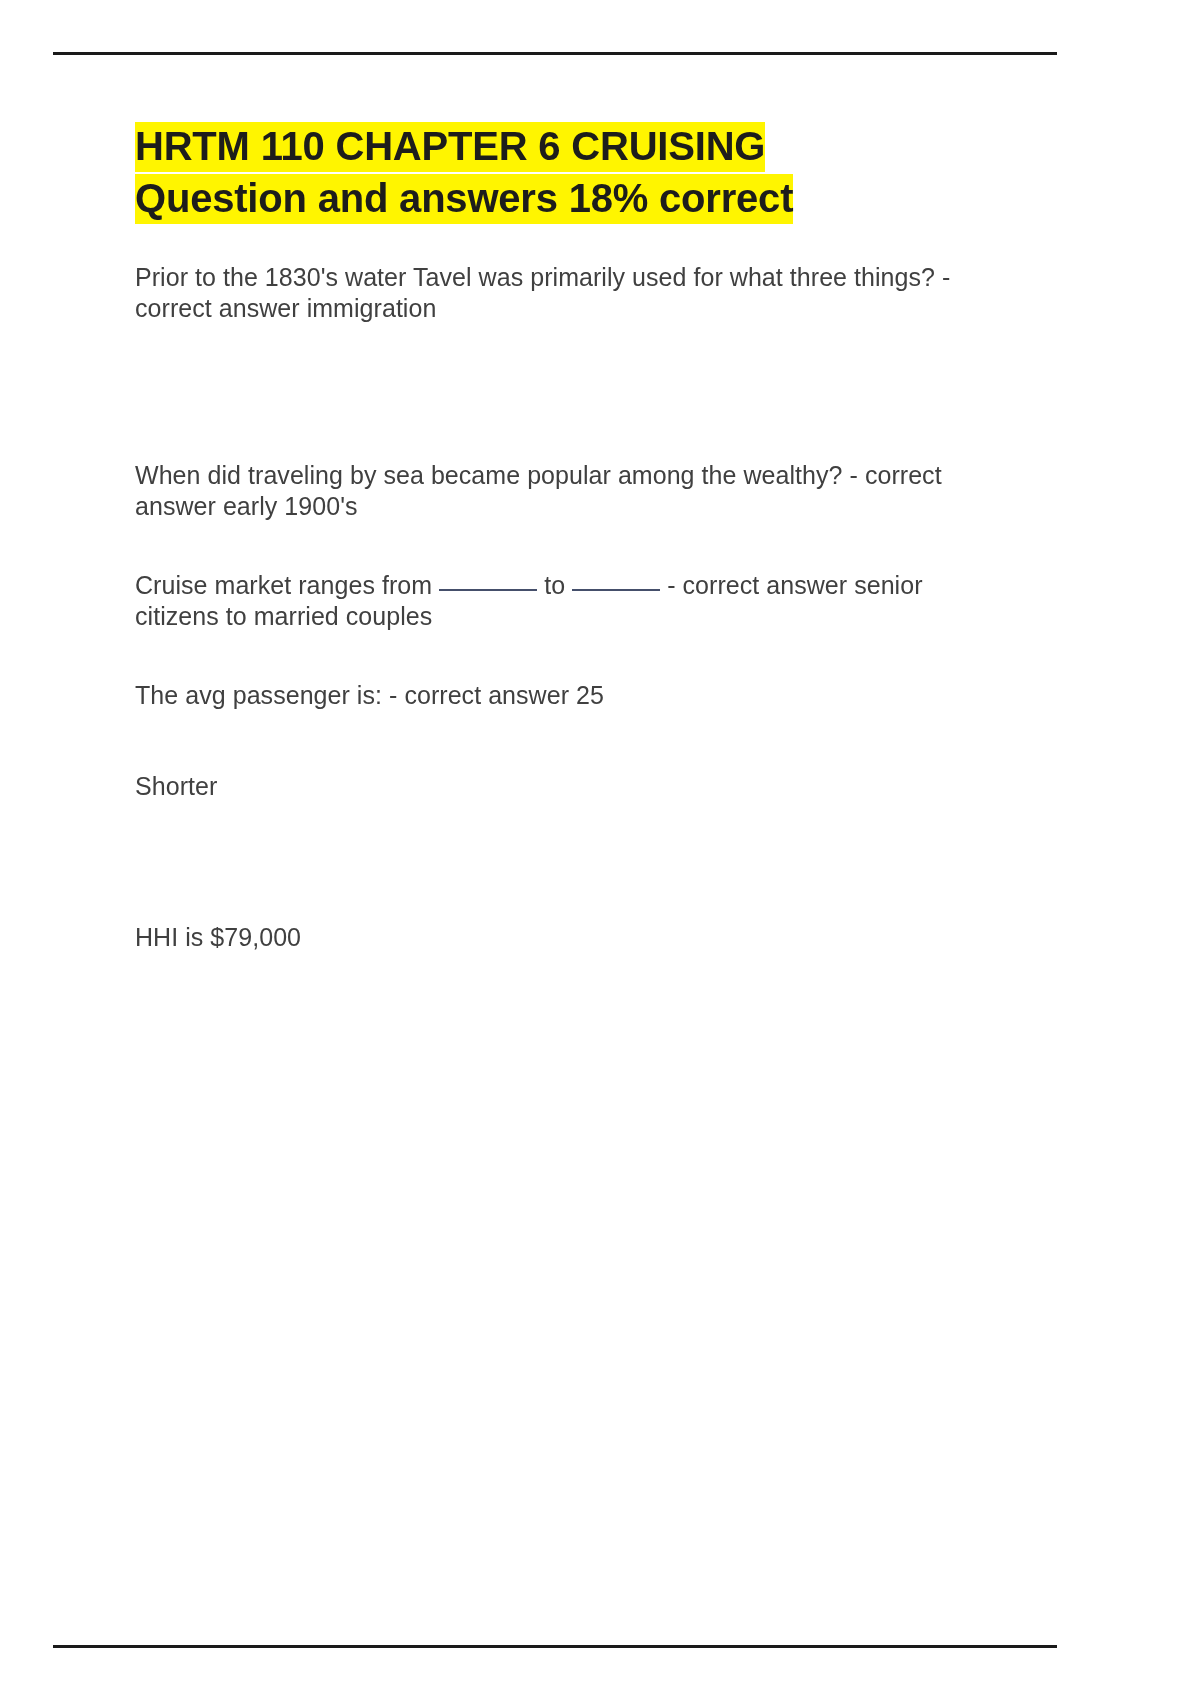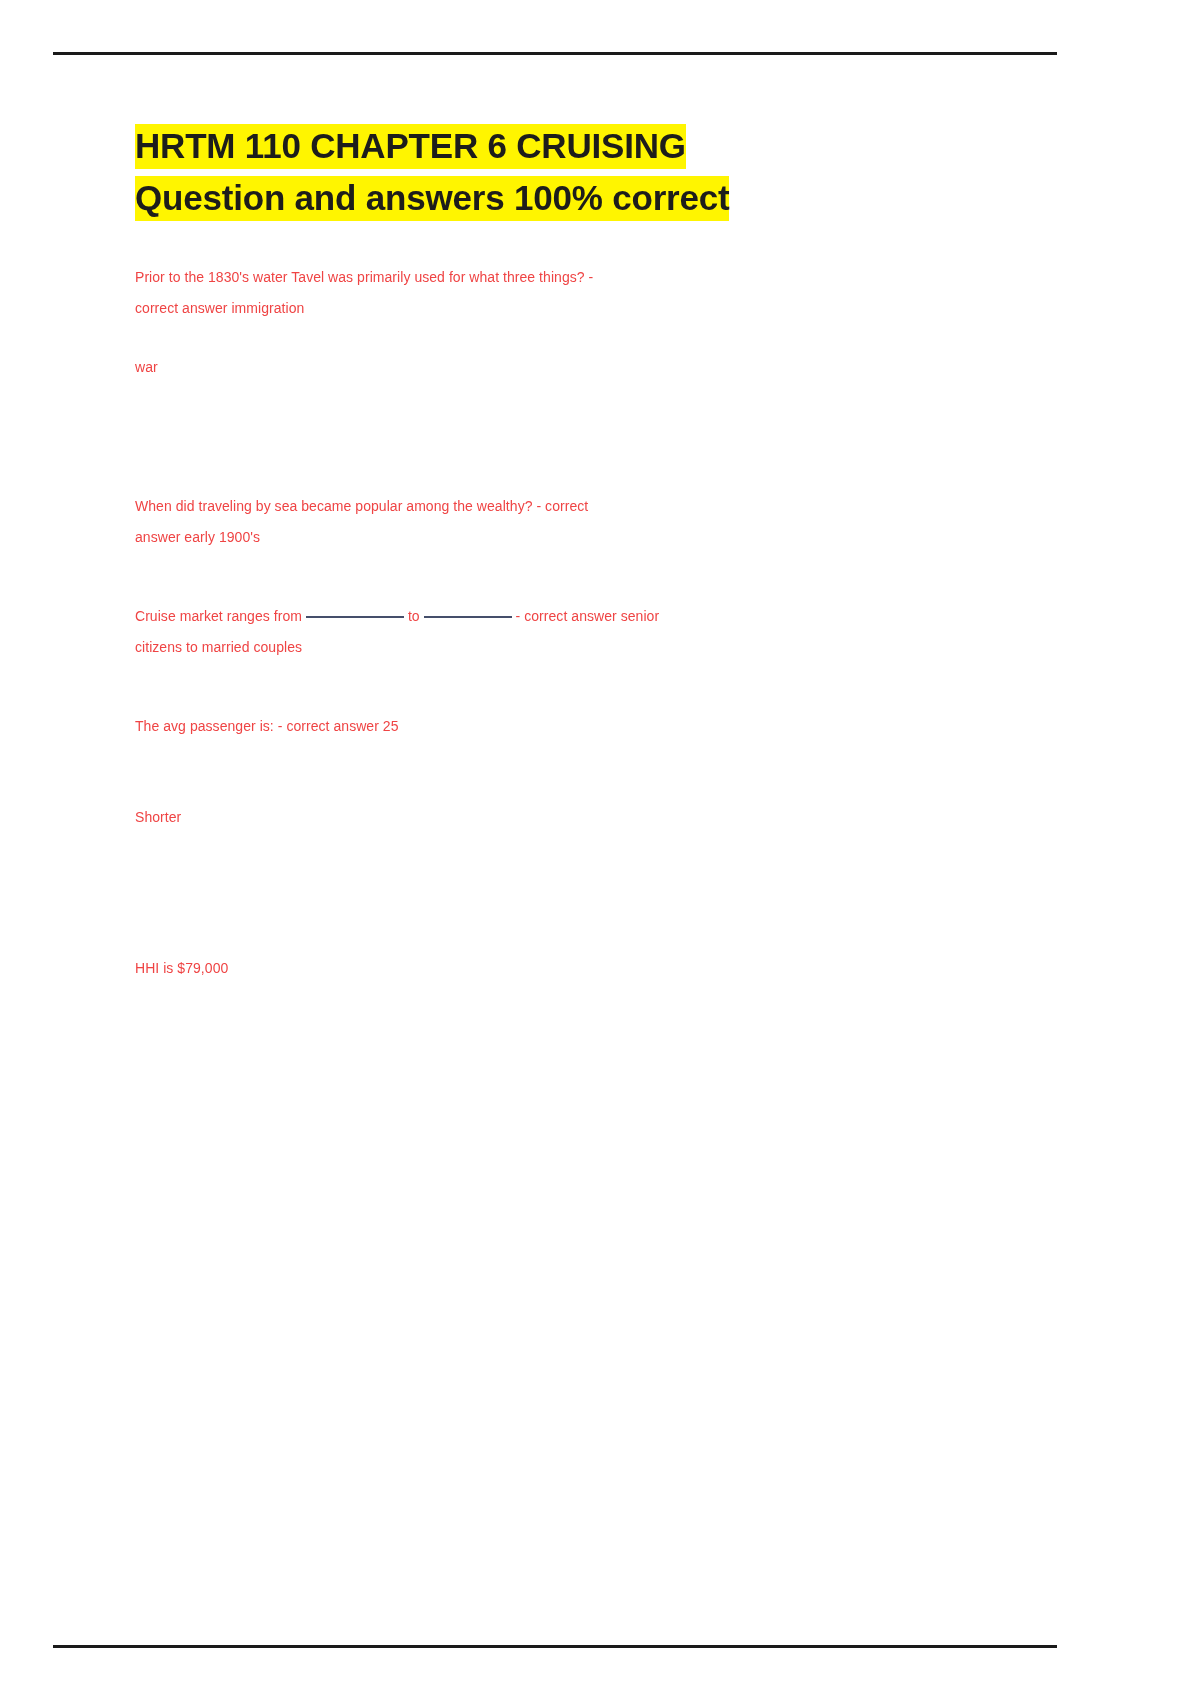--- a/index.html
+++ b/index.html
@@ -35,41 +35,41 @@
 
   .content {
     position: absolute;
     left: 135px;
     top: 120px;
     width: 880px;
   }
 
   .doc-title {
     margin: 0;
-    font-size: 35px;
+    font-size: 40px;
     line-height: 52px;
     font-weight: bold;
     color: #1d1d1b;
     letter-spacing: -0.2px;
   }
   .doc-title .hl {
     background: #fff500;
     box-decoration-break: clone;
     -webkit-box-decoration-break: clone;
     padding: 2px 0 4px 0;
   }
 
   .body-block {
     margin-top: 38px;
   }
 
   .para {
-    font-size: 14px;
+    font-size: 25px;
     line-height: 31px;
-    color: #ef4444;
+    color: #404040;
     margin: 0 0 0 0;
     max-width: 860px;
     letter-spacing: 0.05px;
   }
 
   .gap-sm { height: 14px; }
   .gap-md { height: 48px; }
   .gap-lg { height: 60px; }
 
   .blank {
@@ -84,30 +84,29 @@
 </style>
 </head>
 <body>
 
 <div class="page">
 
   <div class="rule rule-top"></div>
 
   <div class="content">
 
-    <h1 class="doc-title"><span class="hl">HRTM 110 CHAPTER 6 CRUISING</span><br><span class="hl">Question and answers 100% correct</span></h1>
+    <h1 class="doc-title"><span class="hl">HRTM 110 CHAPTER 6 CRUISING</span><br><span class="hl">Question and answers 18% correct</span></h1>
 
     <div class="body-block">
 
       <p class="para"><span>Prior to the 1830's water Tavel was primarily used for what three things? -</span><br><span>correct answer  immigration</span></p>
 
       <div class="gap-sm"></div>
 
       <div class="gap-sm"></div>
-      <p class="para">war</p>
 
       <div class="gap-lg"></div>
 
       <div class="gap-md"></div>
       <p class="para"><span>When did traveling by sea became popular among the wealthy? - correct</span><br><span>answer  early 1900's</span></p>
 
       <div class="gap-md"></div>
       <p class="para"><span>Cruise market ranges from</span> <span class="blank blank-a"></span> <span>to</span> <span class="blank blank-b"></span> <span>- correct answer  senior</span><br><span>citizens to married couples</span></p>
 
       <div class="gap-md"></div>

